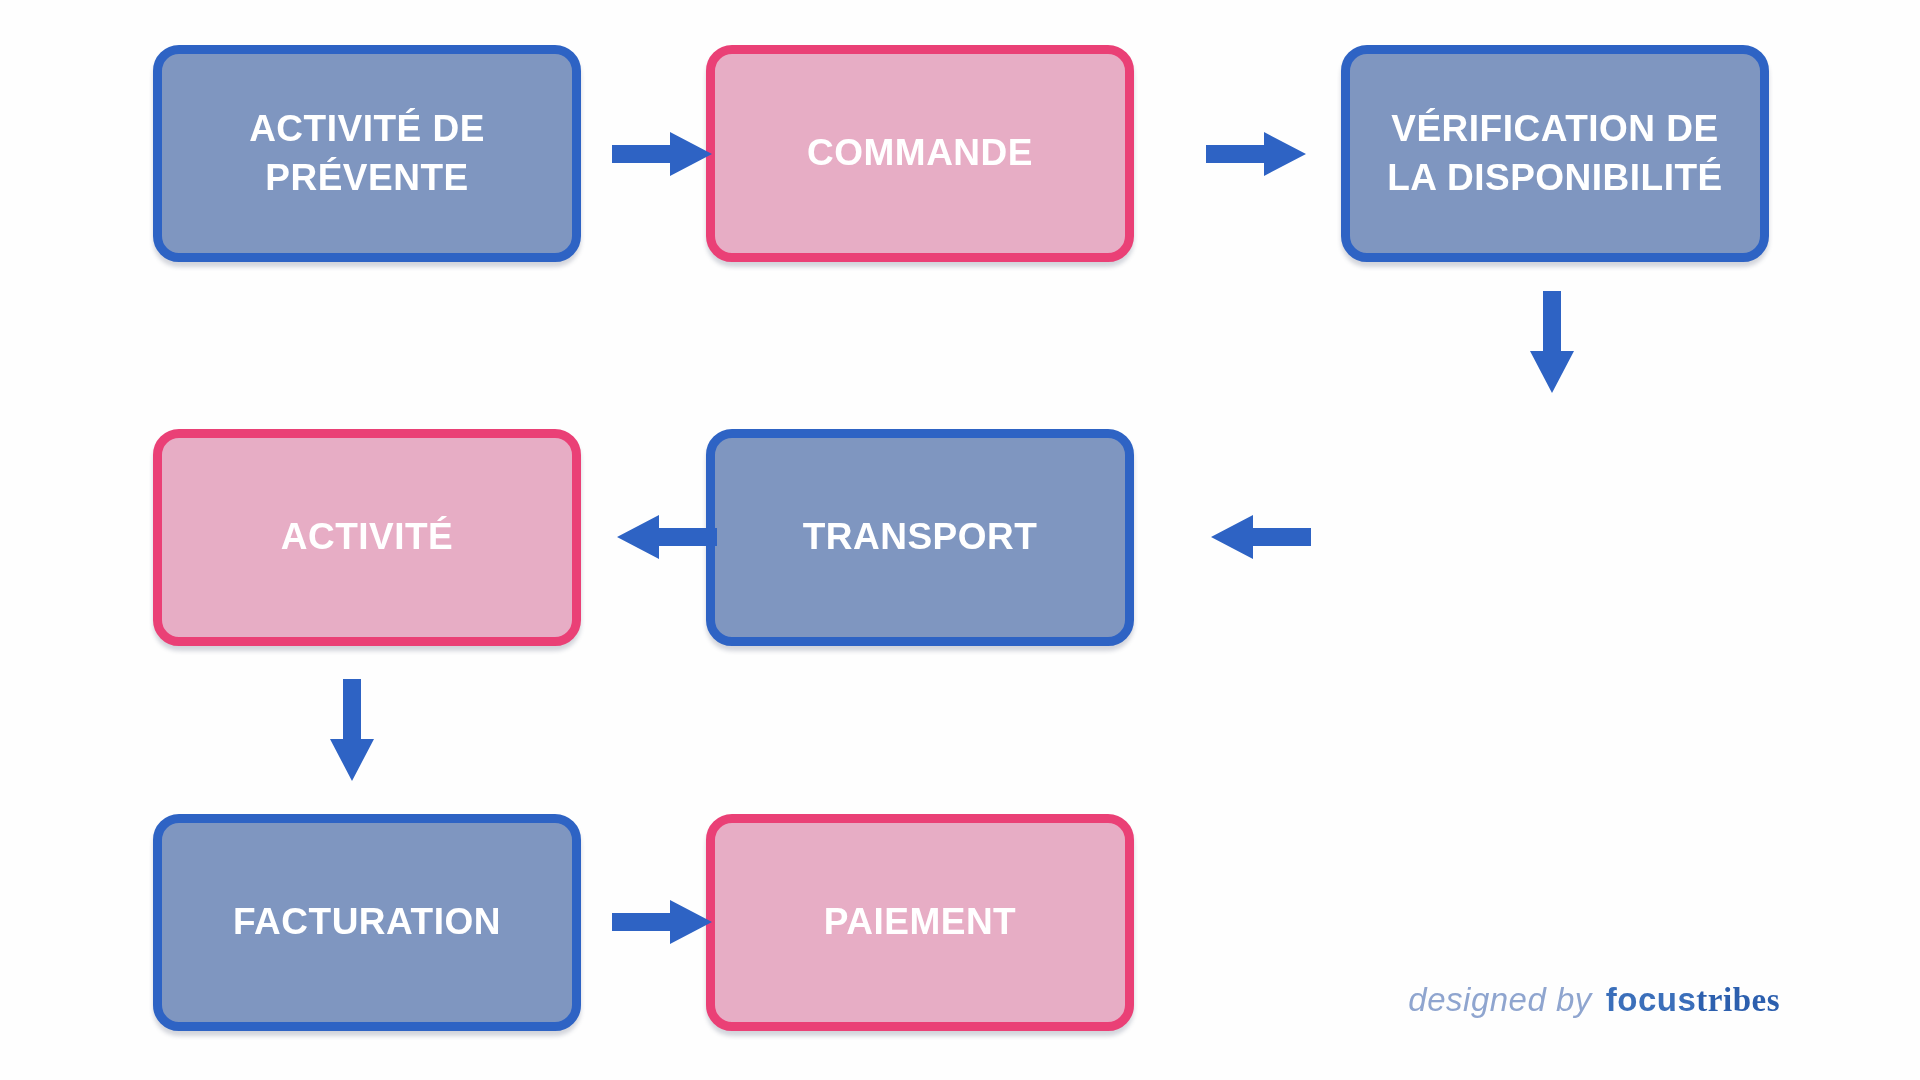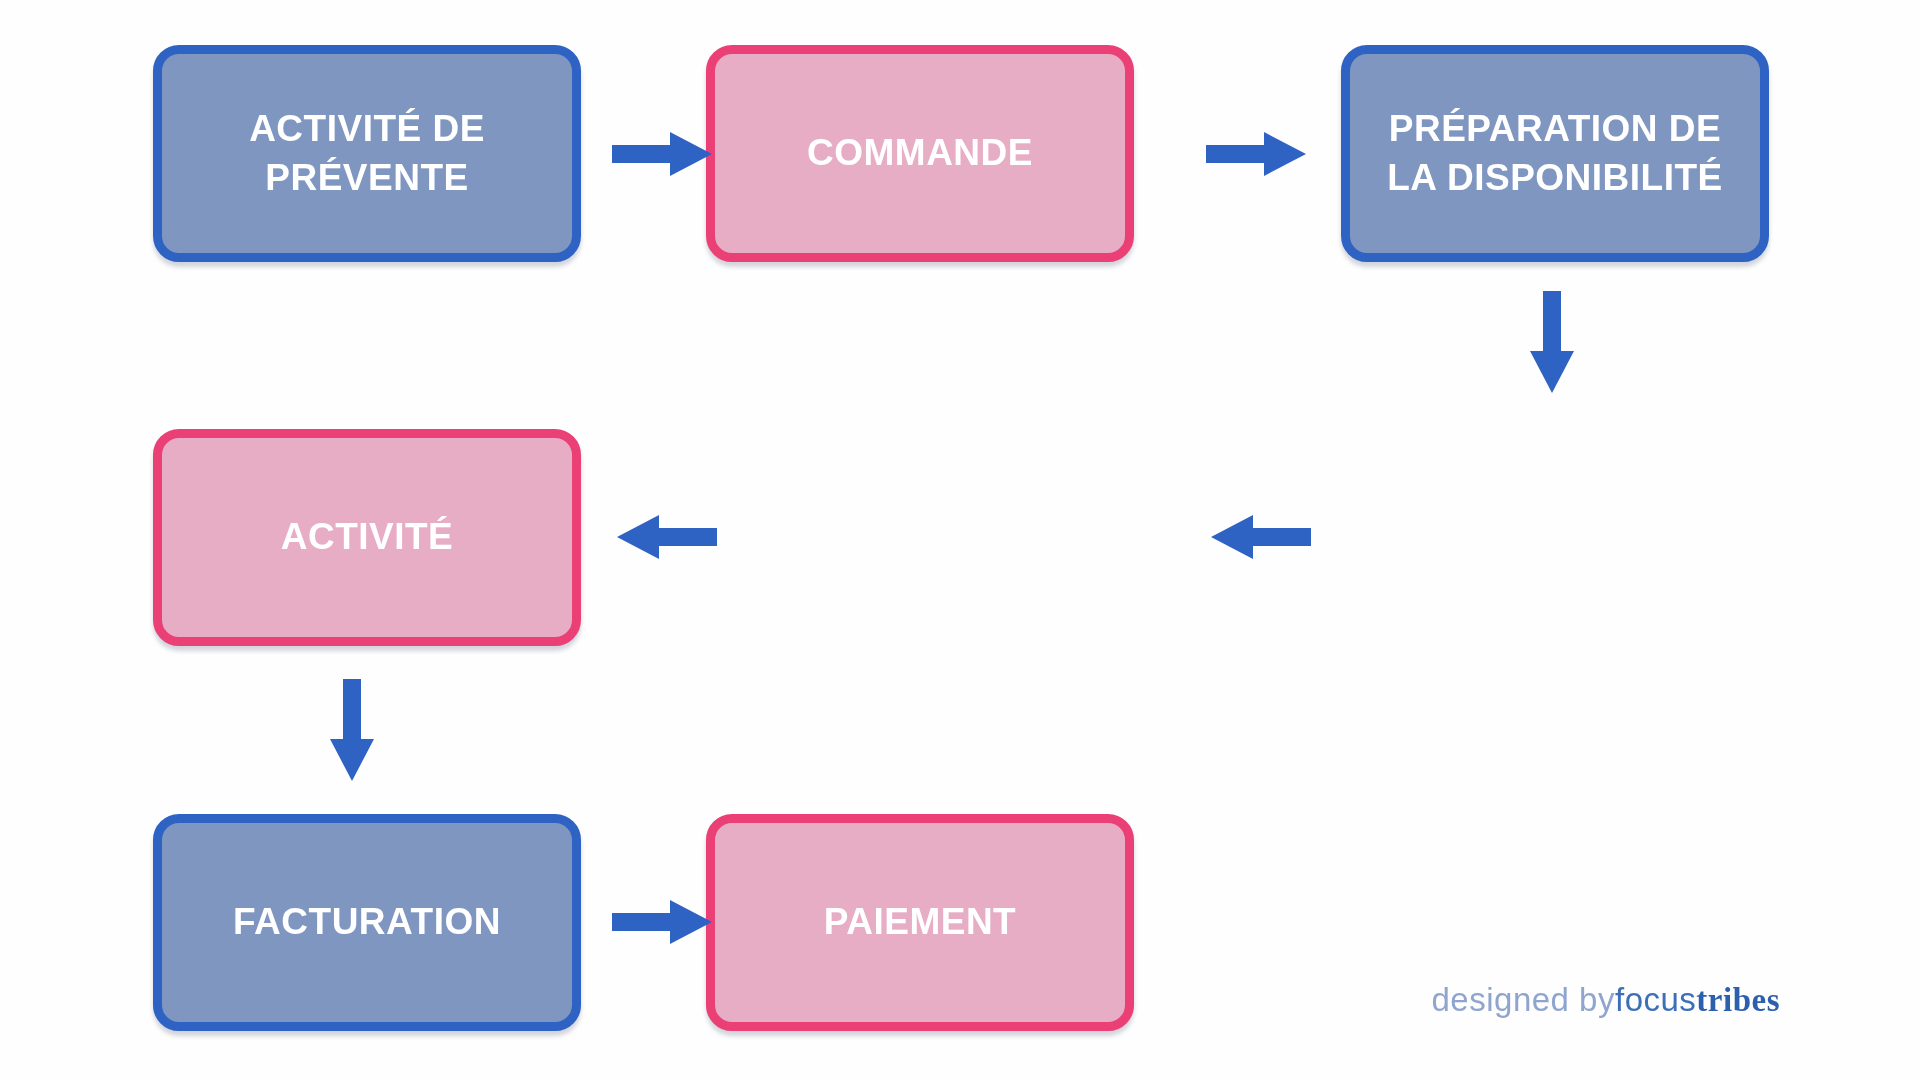--- a/index.html
+++ b/index.html
@@ -36,39 +36,42 @@
   .a3{left:1527px;top:291px}
   .a4{left:1209px;top:512px}
   .a5{left:615px;top:512px}
   .a6{left:327px;top:679px}
   .a7{left:612px;top:897px}
 
   .footer{
     position:absolute;top:981px;right:140px;
     font-size:33px;letter-spacing:.5px;white-space:nowrap;
   }
-  .footer .designed{color:var(--logo-light);font-weight:400;}
-  .footer .focus{color:var(--logo-mid);font-weight:400;}
+  .footer .designed{color:var(--logo-light);font-weight:400;font-style:italic;}
+  .footer .focus{color:var(--logo-mid);font-weight:700;margin-left:14px;}
   .footer .tribes{color:var(--logo-dark);font-weight:bold;font-family:Liberation Serif, serif;}
 </style>
 </head>
 <body>
 
 <div class="canvas">
 
   <div class="node blue c0 r0">
     <span>ACTIVITÉ DE PRÉVENTE</span>
   </div>
   <div class="node pink c1 r0">
     <span>COMMANDE</span>
   </div>
   <div class="node blue c2 r0">
-    <span>PRÉPARATION DE LA DISPONIBILITÉ</span>
+    <span>VÉRIFICATION DE LA DISPONIBILITÉ</span>
   </div>
 
+  <div class="node blue c1 r1">
+    <span>TRANSPORT</span>
+  </div>
   <div class="node pink c0 r1">
     <span>ACTIVITÉ</span>
   </div>
 
   <div class="node blue c0 r2">
     <span>FACTURATION</span>
   </div>
   <div class="node pink c1 r2">
     <span>PAIEMENT</span>
   </div>

